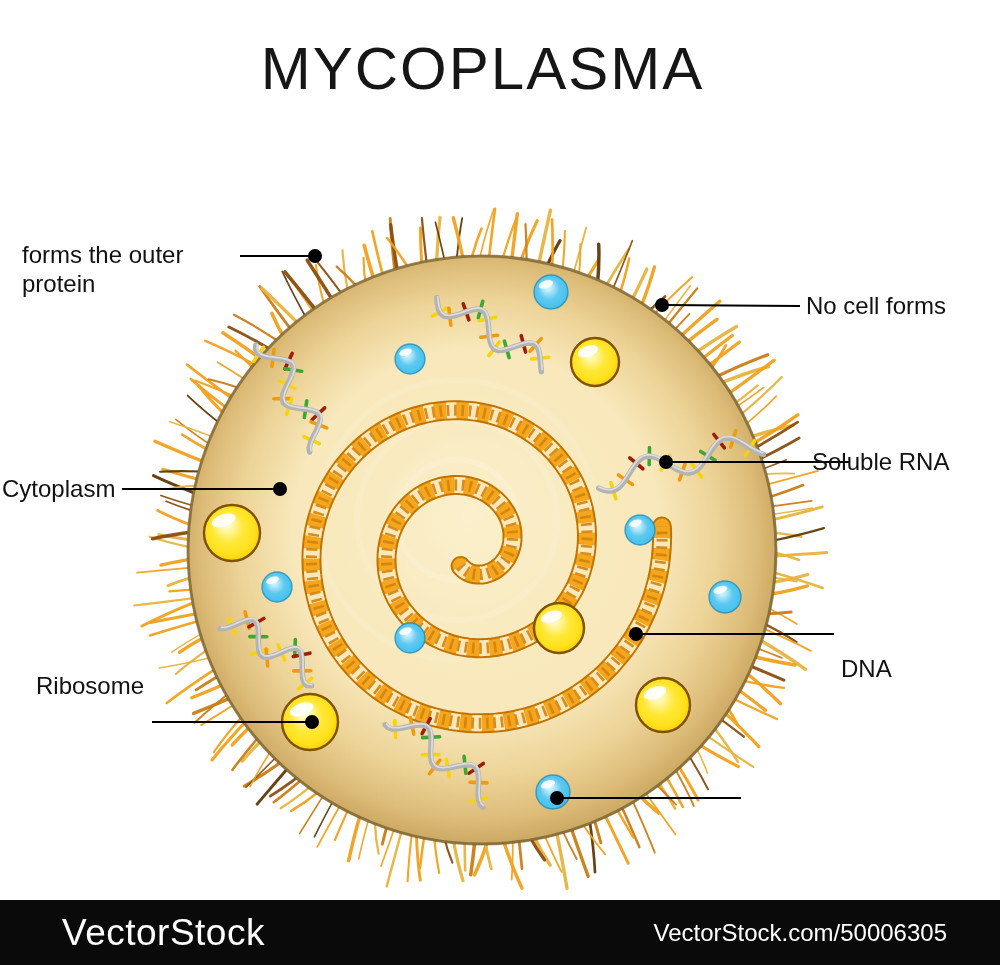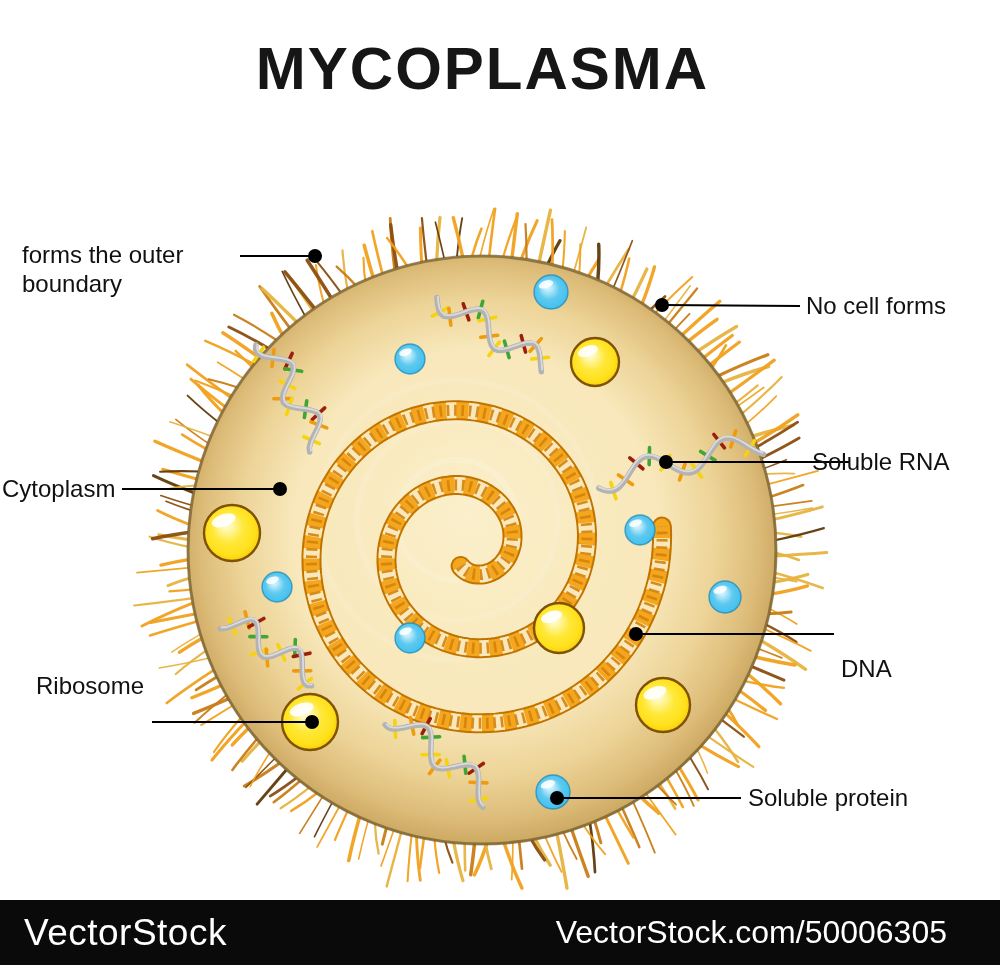--- a/index.html
+++ b/index.html
@@ -1,27 +1,27 @@
 <!DOCTYPE html>
 <html><head>
 <meta charset="utf-8">
 <style>
   html,body{margin:0;padding:0;background:#fff;}
   .page{position:relative;width:1000px;height:965px;background:#ffffff;overflow:hidden;
         font-family:"Liberation Sans",sans-serif;}
   .title{position:absolute;top:-6px;left:0;width:965px;text-align:center;
-         font-size:60px;font-weight:700;letter-spacing:2px;color:#161616;}
+         font-size:60px;font-weight:400;letter-spacing:2px;color:#161616;}
   #cell-svg{position:absolute;left:0;top:0;}
   .lbl{position:absolute;font-size:24px;color:#111;line-height:29px;white-space:nowrap;}
   .lbl span{display:block;}
   #bar{position:absolute;left:0;bottom:0;width:1000px;height:65px;background:#0a0a0a;
        display:flex;align-items:center;justify-content:space-between;
-       padding:0 53px 0 24px;box-sizing:border-box;}
+       padding:0 53px 0 62px;box-sizing:border-box;}
   #bar .brand{color:#ffffff;font-size:37px;letter-spacing:.5px;}
-  #bar .credit{color:#ffffff;font-size:32px;}
+  #bar .credit{color:#ffffff;font-size:24px;}
 </style>
 </head>
 <body>
 
 <div class="page">
 
   <svg id="cell-svg" width="1000" height="965" viewBox="0 0 1000 965">
       <defs>
         <radialGradient id="cg" cx="50%" cy="50%" r="62%" fx="48%" fy="44%">
           <stop offset="0%" stop-color="#FBF0CC"></stop>
@@ -400,26 +400,25 @@
         <circle cx="280" cy="489" r="7" fill="#000000"></circle>
         <line x1="312" y1="722" x2="152" y2="722" stroke="#000000" stroke-width="2"></line>
         <circle cx="312" cy="722" r="7" fill="#000000"></circle>
       </g>
     </svg>
 
   <h1 class="title">MYCOPLASMA</h1>
 
   <div class="lbl" style="left:22px;top:240px">
     <span>forms the outer</span>
-    <span>boundary</span>
+    <span>protein</span>
   </div>
   <div class="lbl" style="left:806px;top:291px">No cell forms</div>
   <div class="lbl" style="left:812px;top:447px">Soluble RNA</div>
   <div class="lbl" style="left:841px;top:654px">DNA</div>
-  <div class="lbl" style="left:748px;top:783px">Soluble protein</div>
   <div class="lbl" style="left:2px;top:474px">Cytoplasm</div>
   <div class="lbl" style="left:36px;top:671px">Ribosome</div>
 
   <div id="bar">
     <span class="brand">VectorStock</span>
     <span class="credit">VectorStock.com/50006305</span>
   </div>
 </div>
 
 </body></html>

